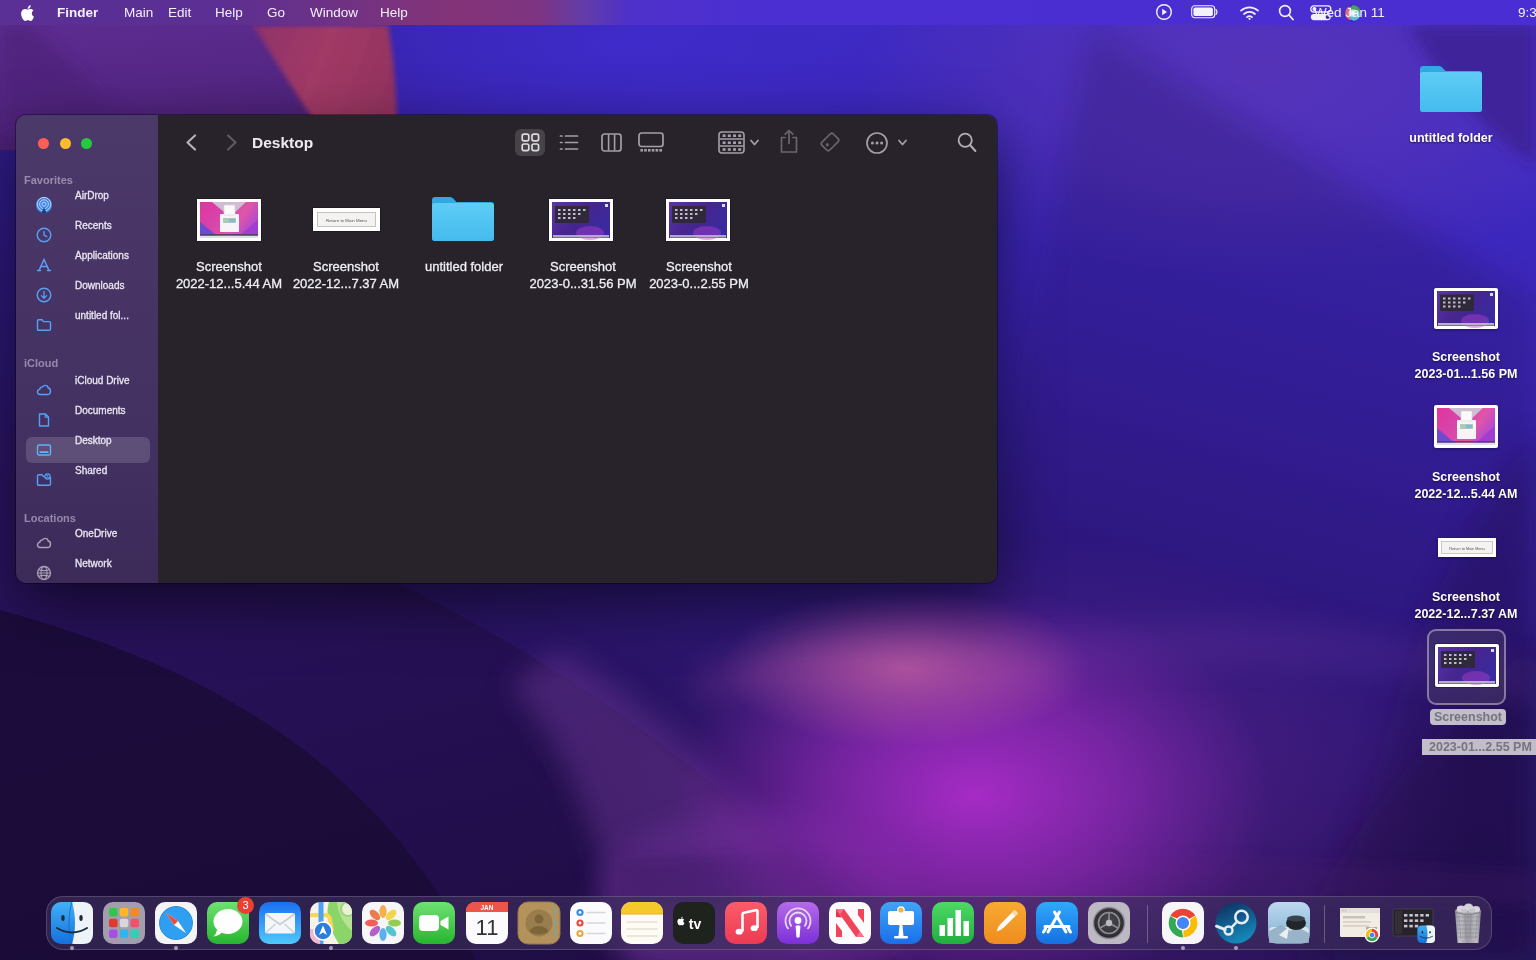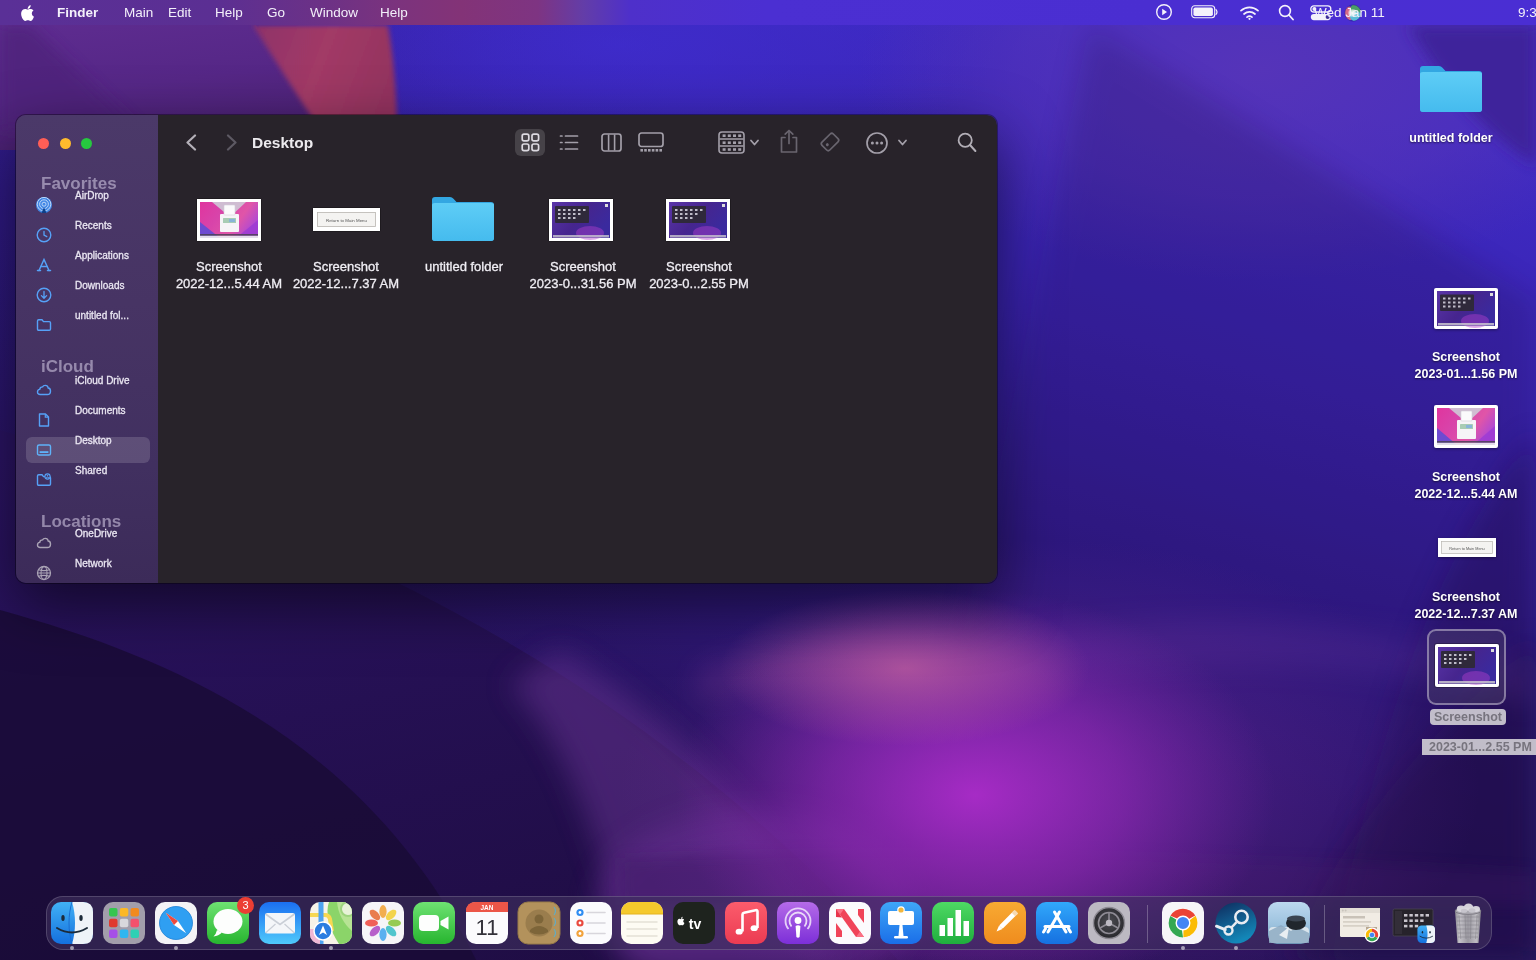--- a/index.html
+++ b/index.html
@@ -14,21 +14,21 @@
   
   .dlabel { position:absolute; color:#fff; font-size:12.5px; font-weight:bold; text-align:center;
     text-shadow:0 1px 2px rgba(0,0,0,0.55); line-height:17px; }
   
   #finder { position:absolute; left:16px; top:115px; width:981px; height:468px; border-radius:10px;
     box-shadow:0 22px 60px rgba(0,0,0,0.55), 0 0 0 1px rgba(0,0,0,0.35); overflow:hidden; }
   #sidebar { position:absolute; left:0; top:0; width:142px; height:468px;
     background:linear-gradient(180deg,#4b3969 0%,#473464 40%,#413060 75%,#3c2b59 100%); }
   #winmain { position:absolute; left:142px; top:0; width:839px; height:468px; background:#28232a; }
   .tl { position:absolute; top:22.5px; width:11px; height:11px; border-radius:50%; }
-  .sb-head { position:absolute; left:25px; color:rgba(200,190,218,0.62); font-size:17px; font-weight:bold; }
+  .sb-head { position:absolute; left:8px; color:rgba(200,190,218,0.62); font-size:11px; font-weight:bold; }
   .sb-item { position:absolute; left:59px; color:#eae6f2; font-size:10px; white-space:nowrap; -webkit-text-stroke:0.3px #eae6f2; }
   .sb-ico { position:absolute; left:20px; width:16px; height:16px; }
   
   .flabel { position:absolute; color:#f0eef4; font-size:13px; text-align:center; line-height:17px; -webkit-text-stroke:0.3px #f0eef4; }
   .thumbw { position:absolute; background:#fff; box-shadow:0 0 0 1px rgba(0,0,0,0.25); }
   
   #dock { position:absolute; left:46px; top:896px; width:1446px; height:54px; border-radius:17px;
     background:rgba(63,48,94,0.62); border:1px solid rgba(255,255,255,0.16); }
   .dk { position:absolute; top:4px; width:44px; height:44px; }
   .ddot { position:absolute; top:49px; width:4px; height:4px; border-radius:50%; background:rgba(255,255,255,0.55); }

